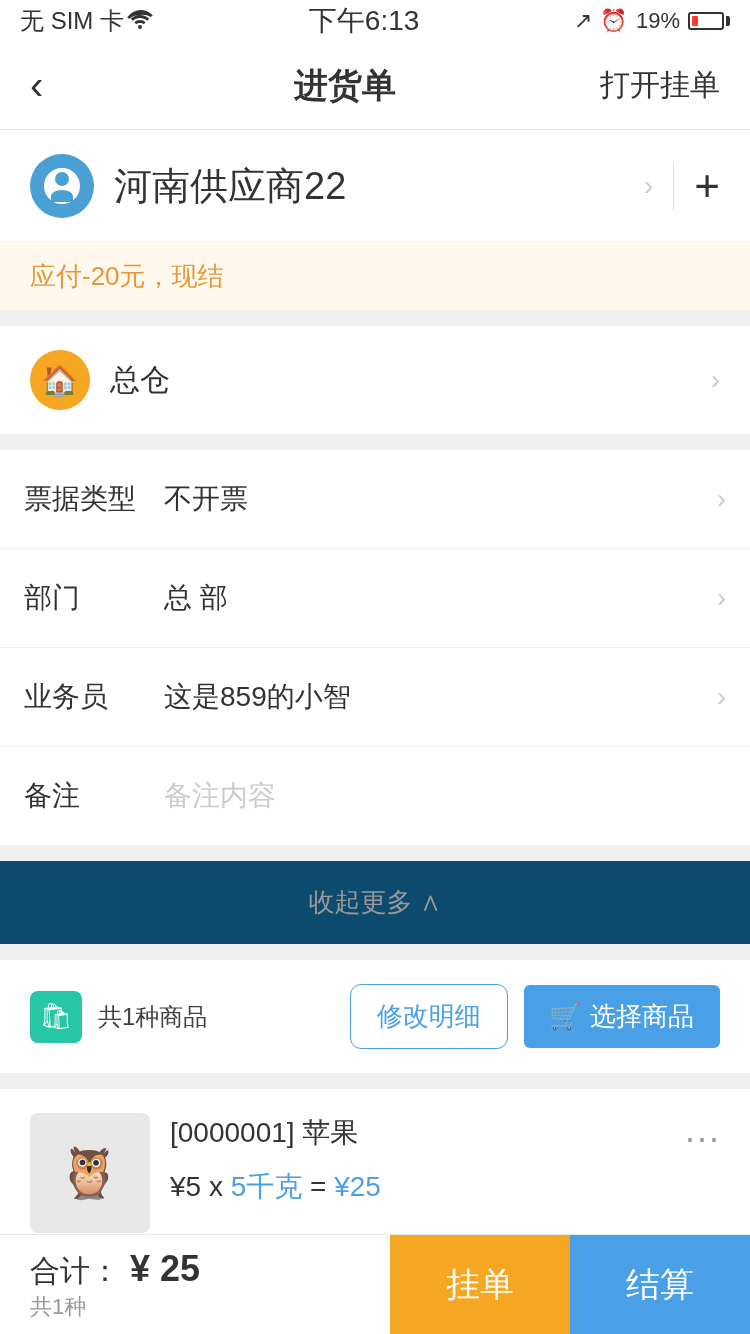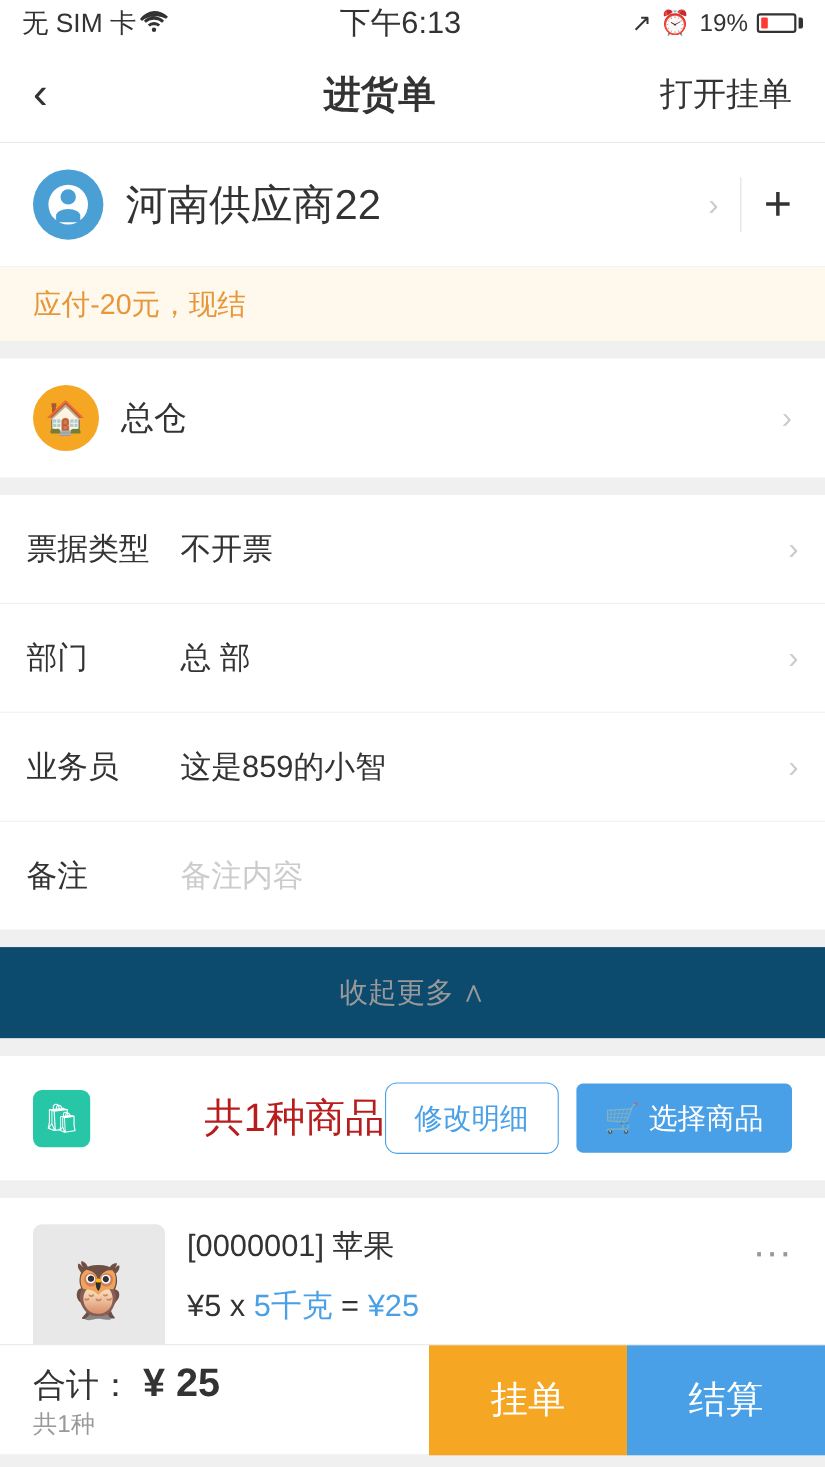--- a/index.html
+++ b/index.html
@@ -246,23 +246,22 @@
       display: flex; align-items: center; justify-content: center;
       margin-right: 16px;
       flex-shrink: 0;
     }
     .product-icon-inner {
       color: #fff;
       font-size: 26px;
     }
     .product-count {
       flex: 1;
-      font-size: 36px;
-      color: #b91c1c;
-      text-align: right;
+      font-size: 24px;
+      color: #404040;
     }
     .btn-outline {
       border: 1px solid #4aa0e6;
       color: #4aa0e6;
       background: #fff;
       padding: 14px 26px;
       font-size: 26px;
       border-radius: 11px;
       margin-right: 16px;
       cursor: pointer;
@@ -321,21 +320,21 @@
     .product-more {
       color: #999;
       font-size: 36px;
       cursor: pointer;
       margin-top: 4px;
     }
 
     
     .bottom-bar {
       position: fixed;
-      bottom: 12px;
+      bottom: 0;
       width: 750px;
       height: 100px;
       display: flex;
       align-items: center;
       background: #fff;
       border-top: 1px solid #e8e8e8;
     }
     .total-section {
       flex: 1;
       padding: 0 30px;

